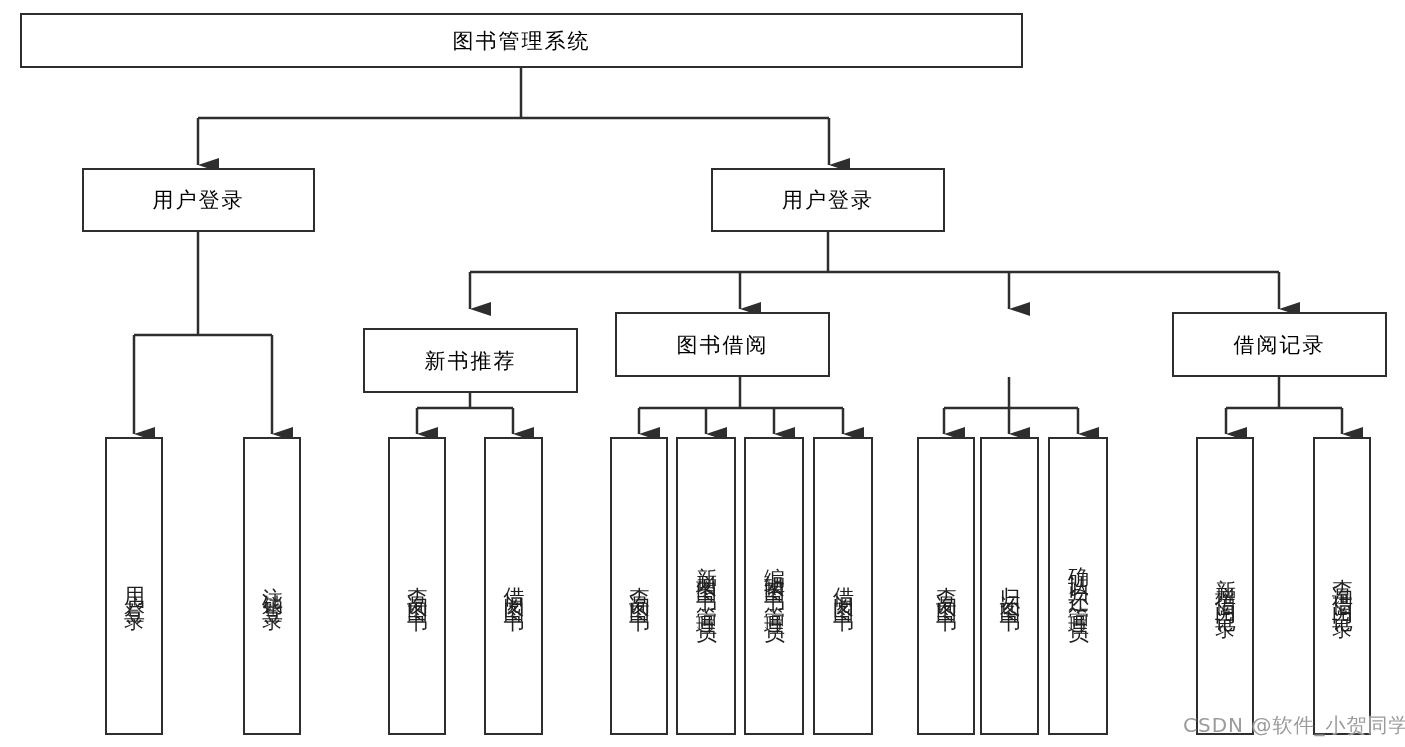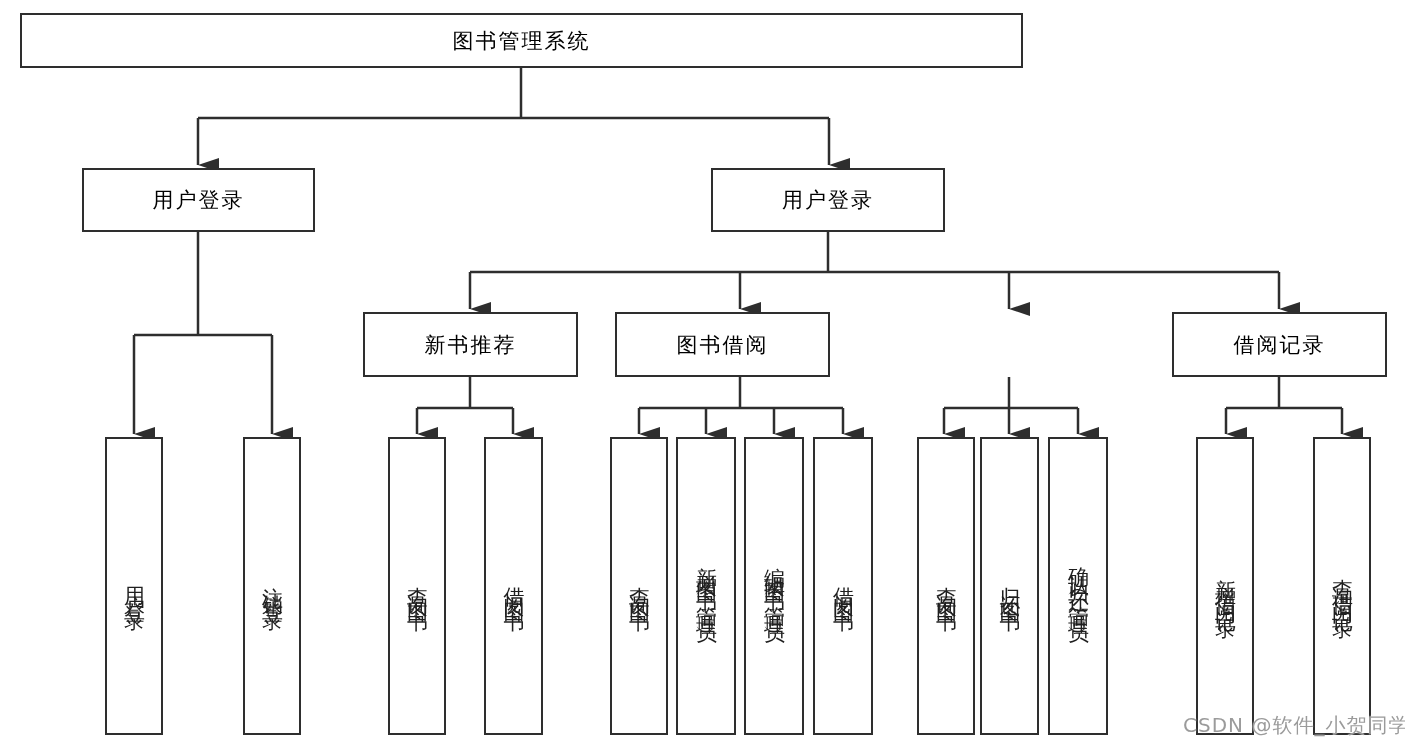--- a/index.html
+++ b/index.html
@@ -117,21 +117,21 @@
       <path d="M1226,408 L1226,434" marker-end="url(#arrow)"></path>
       <path d="M1342,408 L1342,434" marker-end="url(#arrow)"></path>
     </g>
   </svg>
 
   <div class="node" style="left:20px; top:13px; width:1003px; height:55px;">图书管理系统</div>
 
   <div class="node" style="left:82px; top:168px; width:233px; height:64px;">用户登录</div>
   <div class="node" style="left:711px; top:168px; width:234px; height:64px;">用户登录</div>
 
-  <div class="node" style="left:363px; top:312px; width:215px; height:65px;">新书推荐</div>
+  <div class="node" style="left:363px; top:328px; width:215px; height:65px;">新书推荐</div>
   <div class="node" style="left:615px; top:312px; width:215px; height:65px;">图书借阅</div>
   <div class="node" style="left:1172px; top:312px; width:215px; height:65px;">借阅记录</div>
 
   <div class="leaf" style="left:105px; top:437px; width:58px; height:298px;">
     <span>用户登录</span>
   </div>
   <div class="leaf" style="left:243px; top:437px; width:58px; height:298px;">
     <span>注销登录</span>
   </div>
 

